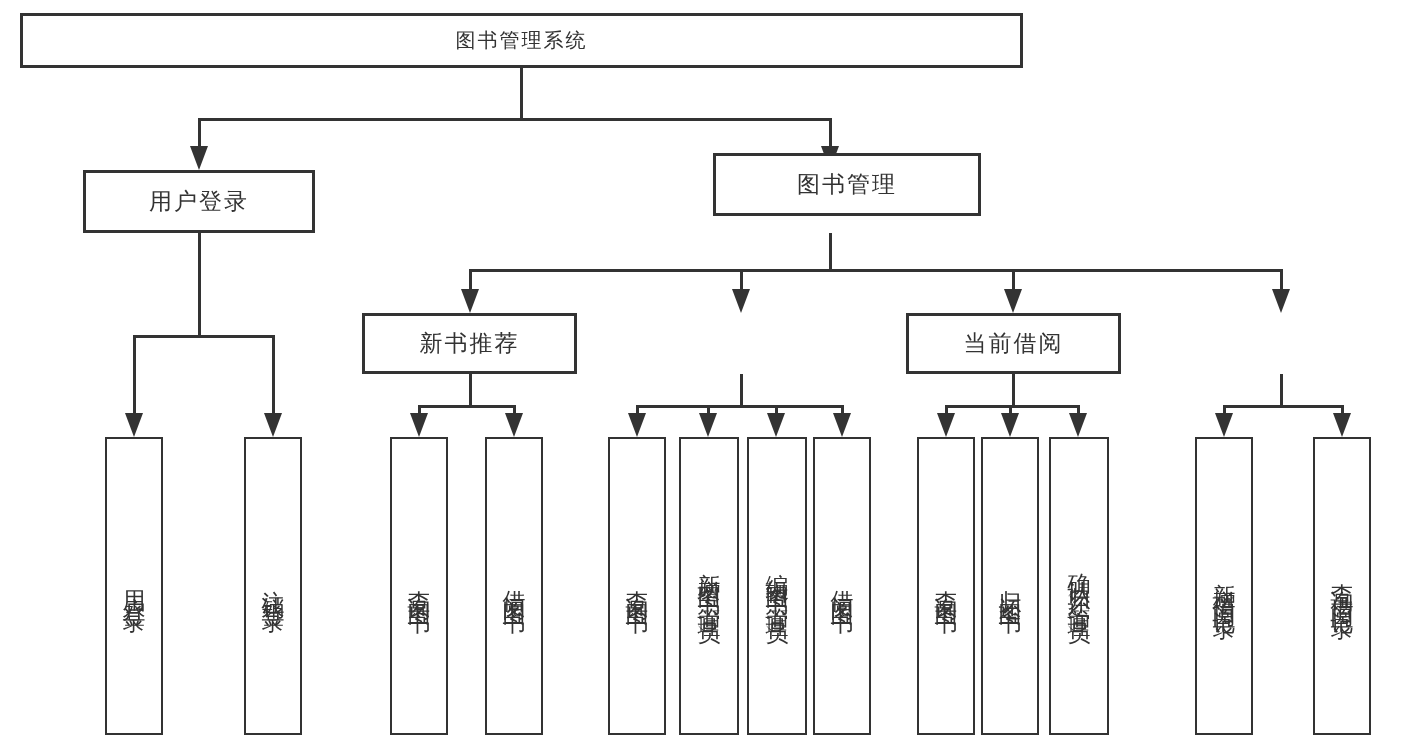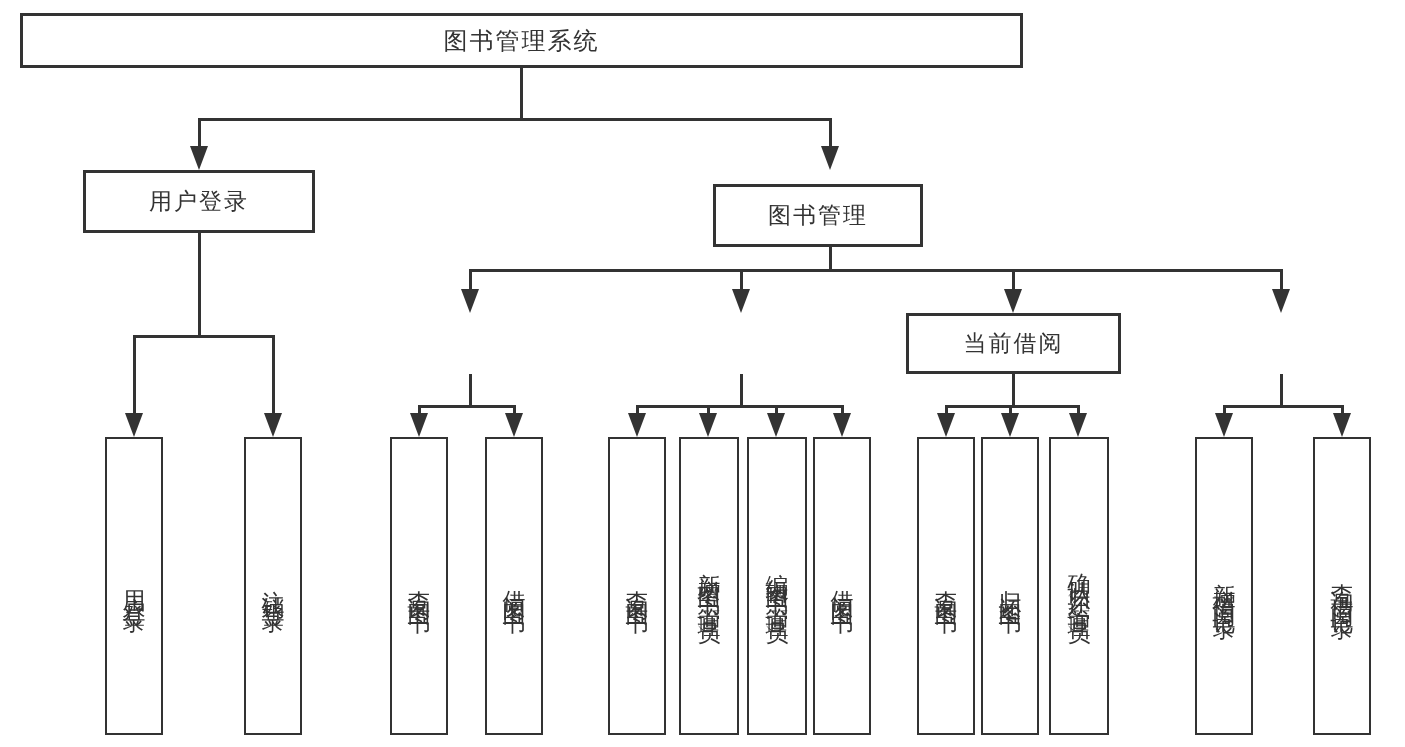--- a/index.html
+++ b/index.html
@@ -19,21 +19,21 @@
     background: #ffffff;
     border: 3px solid #333333;
     display: flex;
     align-items: center;
     justify-content: center;
     font-size: 23px;
     letter-spacing: 2px;
     color: #333333;
     z-index: 2;
   }
-  .node.title { font-size: 24px; }
+  .node.title { font-size: 20px; }
   .node.leaf {
     border-width: 2px;
     writing-mode: vertical-rl;
     text-orientation: mixed;
     font-size: 23px;
     letter-spacing: 7px;
     line-height: 1;
   }
   
   .hl, .vl { position: absolute; background: #333333; z-index: 1; }
@@ -118,22 +118,23 @@
   <div class="vl" style="left:1280px;top:374px;height:34px"></div>
   <div class="hl" style="left:1223px;top:405px;width:120px"></div>
   <div class="vl" style="left:1223px;top:405px;height:10px"></div>
   <div class="arr" style="left:1215px;top:413px"></div>
   <div class="vl" style="left:1341px;top:405px;height:10px"></div>
   <div class="arr" style="left:1333px;top:413px"></div>
 
   <div class="node title" style="left:20px;top:13px;width:1003px;height:55px">图书管理系统</div>
 
   <div class="node" style="left:83px;top:170px;width:232px;height:63px">用户登录</div>
-  <div class="node" style="left:713px;top:184px;width:210px;height:63px">图书管理</div>
+  <div class="node" style="left:713px;top:153px;width:268px;height:63px">图书管理</div>
 
+  <div class="node" style="left:362px;top:313px;width:215px;height:61px">新书推荐</div>
   <div class="node" style="left:906px;top:313px;width:215px;height:61px">当前借阅</div>
 
   <div class="node leaf" style="left:105px;top:437px;width:58px;height:298px">用户登录</div>
   <div class="node leaf" style="left:244px;top:437px;width:58px;height:298px">注销登录</div>
 
   <div class="node leaf" style="left:390px;top:437px;width:58px;height:298px">查询图书</div>
   <div class="node leaf" style="left:485px;top:437px;width:58px;height:298px">借阅图书</div>
 
   <div class="node leaf" style="left:608px;top:437px;width:58px;height:298px">查询图书</div>
   <div class="node leaf" style="left:679px;top:437px;width:60px;height:298px">新增图书（管理员）</div>

